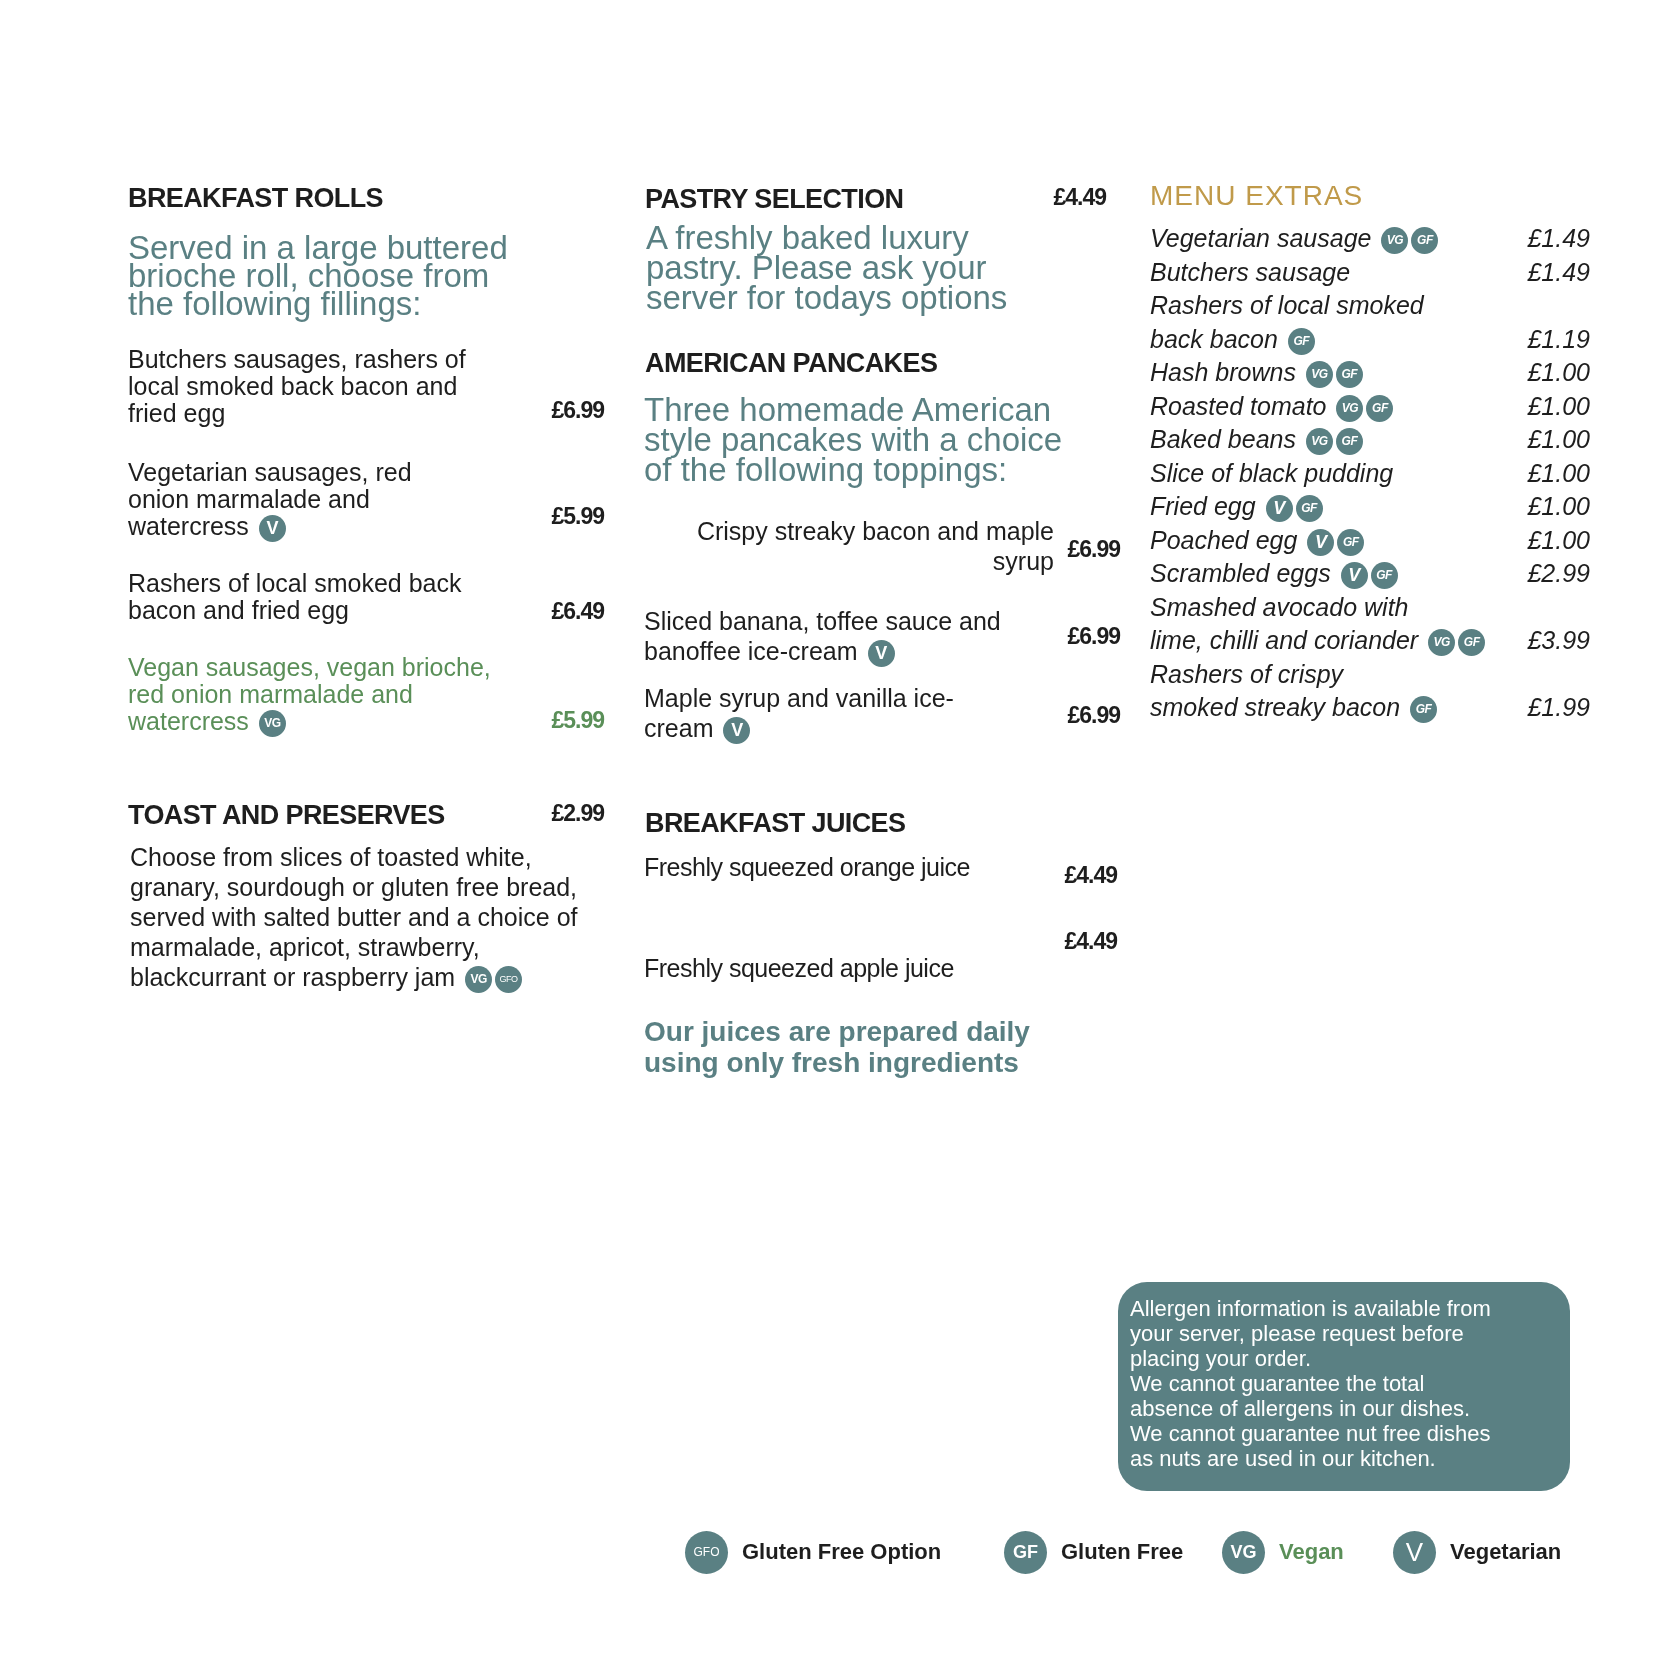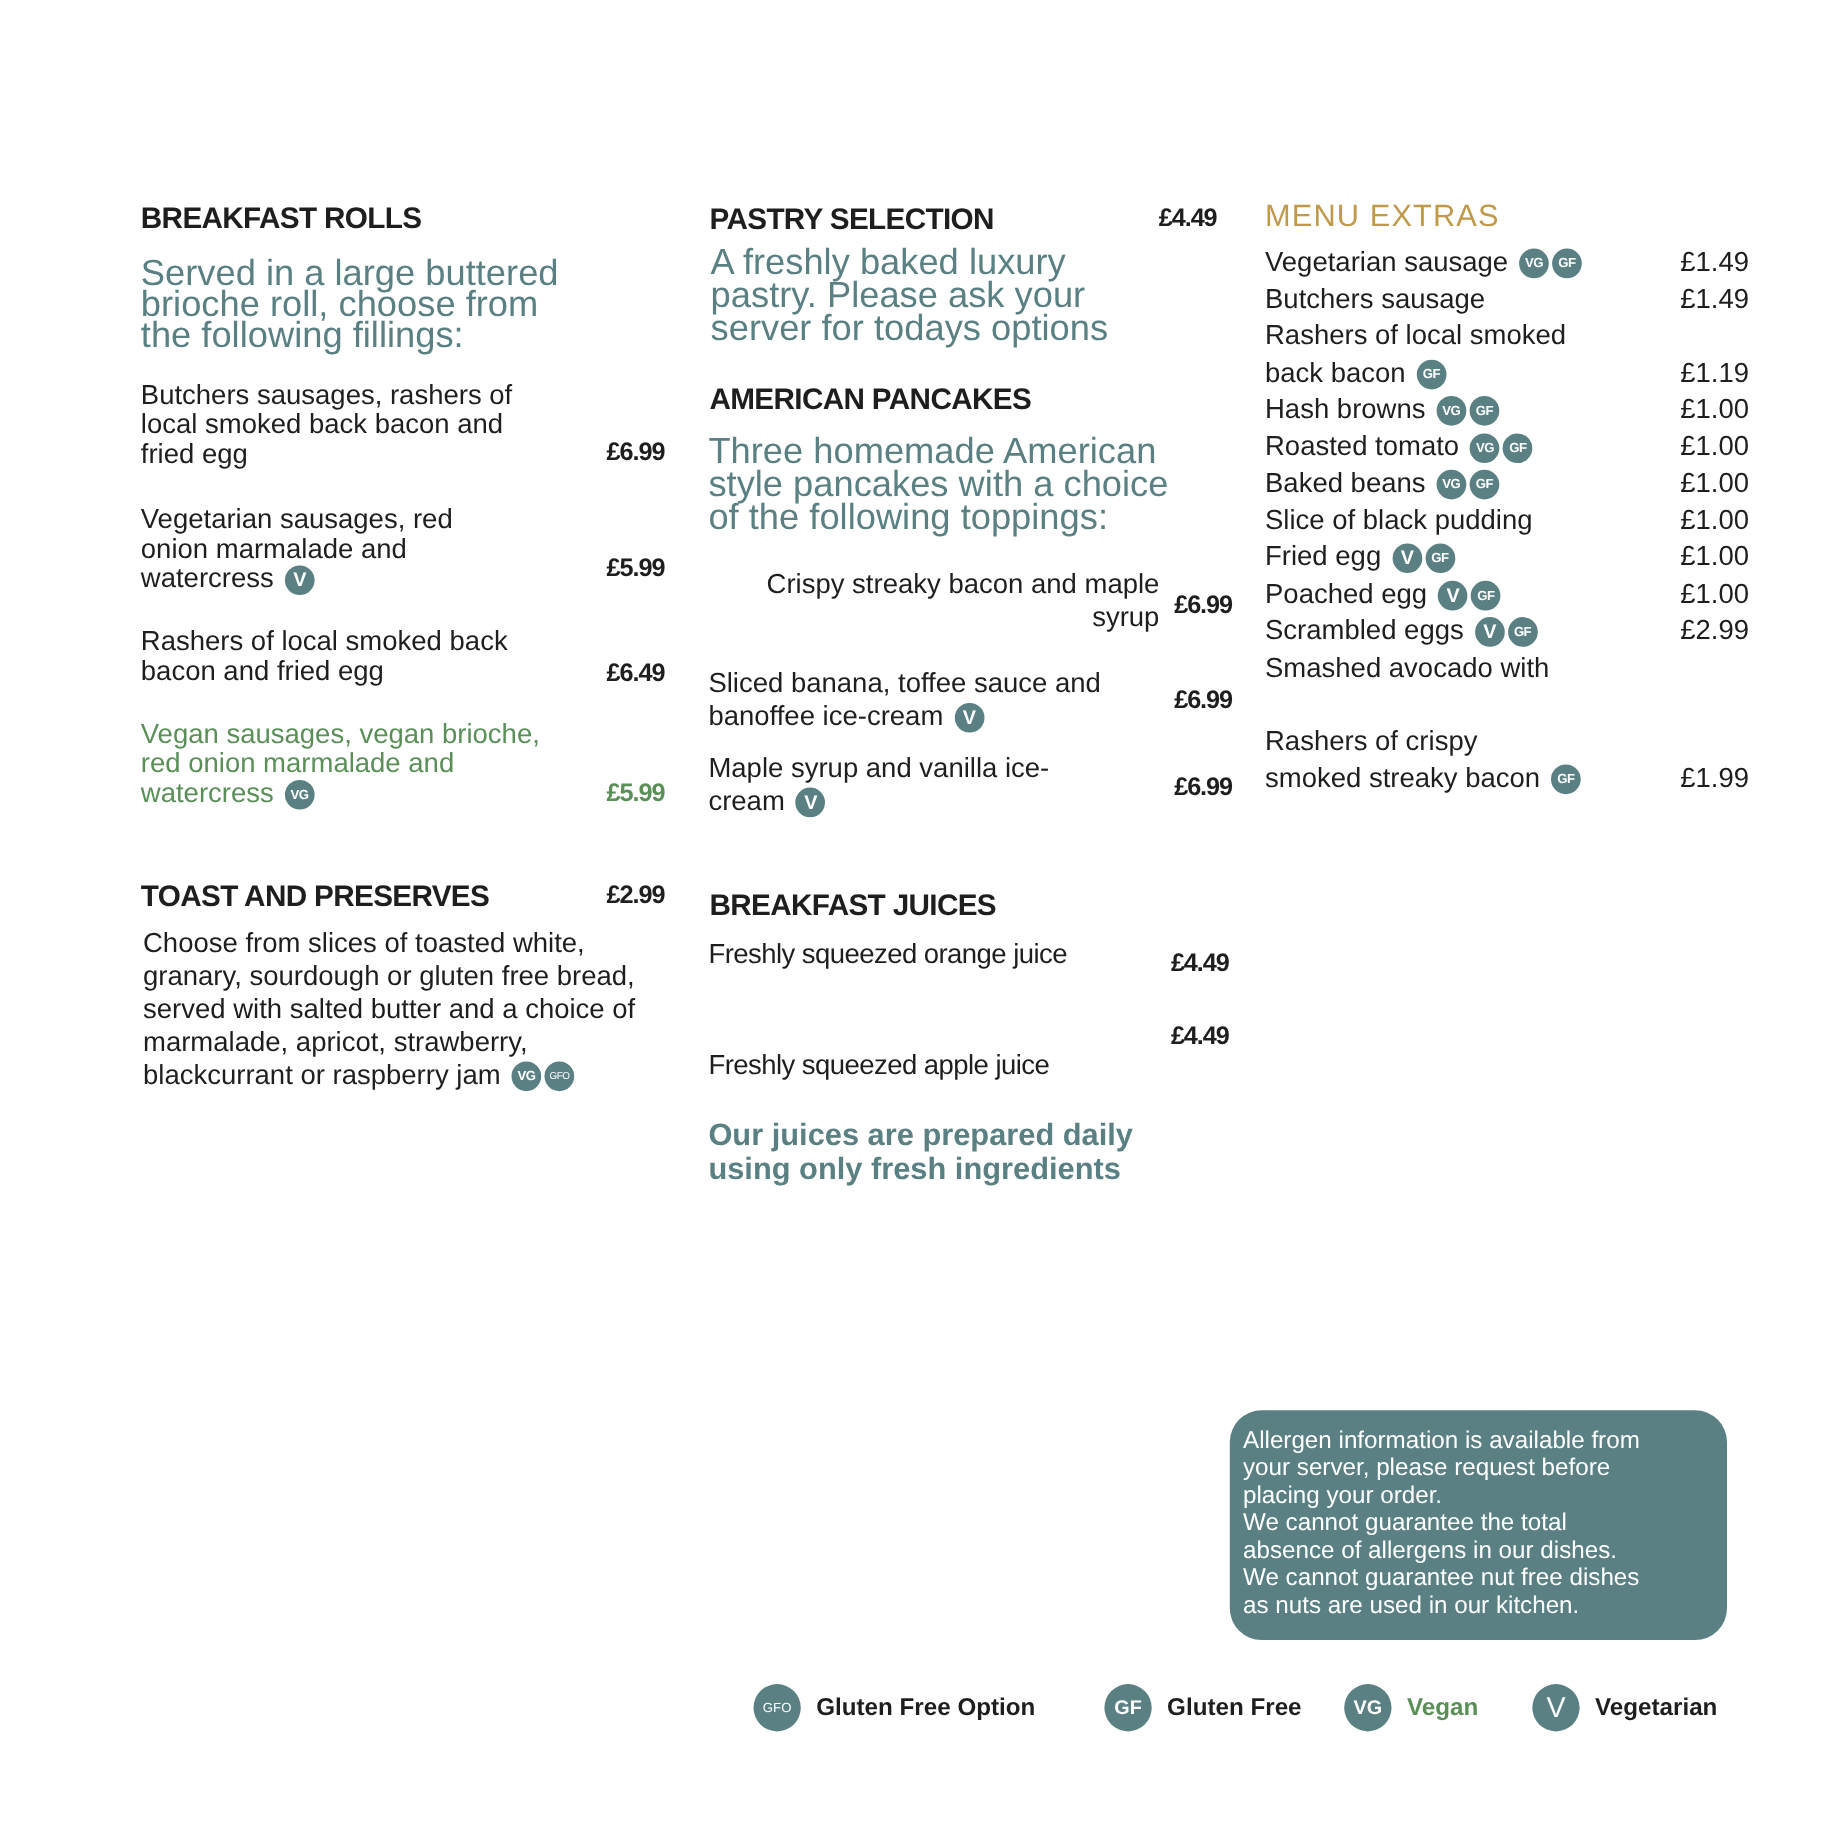--- a/index.html
+++ b/index.html
@@ -7,21 +7,21 @@
   .abs{position:absolute;}
   .h{font-weight:700;font-size:27px;letter-spacing:-0.6px;color:#1e1e1e;}
   .desc{color:#5a8083;font-size:33px;line-height:28px;}
   .item{font-size:25px;line-height:27px;color:#1e1e1e;}
   .price{font-weight:700;font-size:23px;letter-spacing:-1px;color:#1e1e1e;text-align:right;}
   .green{color:#5a8f58;}
   .badge{display:inline-block;width:27px;height:27px;border-radius:50%;background:#5a8083;color:#fff;font-size:12px;font-weight:700;text-align:center;line-height:27px;vertical-align:middle;margin-left:3px;letter-spacing:-0.5px;}
   .badge.v{font-size:18px;}
   .badge.gfo{font-size:9px;font-weight:400;}
   .extras-title{color:#c09a4a;font-size:28px;letter-spacing:1px;}
-  .extra-row{position:absolute;left:0;width:440px;font-size:25px;height:33px;line-height:33px;}
+  .extra-row{position:absolute;left:0;width:440px;font-size:25px;height:33px;line-height:33px;font-style:italic;}
   .extra-row .ep{position:absolute;right:0;top:0;}
   .allergen{position:absolute;left:1118px;top:1282px;width:452px;height:209px;background:#5a8083;color:#fff;font-size:22px;line-height:25px;padding:14px 12px;box-sizing:border-box;border-radius:29px;}
   .legend-item{position:absolute;top:1530px;height:44px;display:flex;align-items:center;}
   .lg-badge{width:43px;height:43px;border-radius:50%;background:#5a8083;color:#fff;display:flex;align-items:center;justify-content:center;font-weight:700;font-size:18px;margin-right:14px;}
   .lg-label{font-weight:700;font-size:22px;color:#1e1e1e;}
 </style>
 </head>
 <body>
 
 <div class="abs h" style="left:128px;top:183px;">BREAKFAST ROLLS</div>
@@ -73,20 +73,21 @@
   <div class="extra-row" style="top:67px;"><span>Rashers of local smoked</span></div>
   <div class="extra-row" style="top:101px;"><span>back bacon</span> <span class="badge">GF</span><span class="ep">£1.19</span></div>
   <div class="extra-row" style="top:134px;"><span>Hash browns</span> <span class="badge">VG</span><span class="badge">GF</span><span class="ep">£1.00</span></div>
   <div class="extra-row" style="top:168px;"><span>Roasted tomato</span> <span class="badge">VG</span><span class="badge">GF</span><span class="ep">£1.00</span></div>
   <div class="extra-row" style="top:201px;"><span>Baked beans</span> <span class="badge">VG</span><span class="badge">GF</span><span class="ep">£1.00</span></div>
   <div class="extra-row" style="top:235px;"><span>Slice of black pudding</span><span class="ep">£1.00</span></div>
   <div class="extra-row" style="top:268px;"><span>Fried egg</span> <span class="badge v">V</span><span class="badge">GF</span><span class="ep">£1.00</span></div>
   <div class="extra-row" style="top:302px;"><span>Poached egg</span> <span class="badge v">V</span><span class="badge">GF</span><span class="ep">£1.00</span></div>
   <div class="extra-row" style="top:335px;"><span>Scrambled eggs</span> <span class="badge v">V</span><span class="badge">GF</span><span class="ep">£2.99</span></div>
   <div class="extra-row" style="top:369px;"><span>Smashed avocado with</span></div>
+  <div class="extra-row" style="top:402px;"><span>lime, chilli and coriander</span> <span class="badge">VG</span><span class="badge">GF</span><span class="ep">£3.99</span></div>
   <div class="extra-row" style="top:436px;"><span>Rashers of crispy</span></div>
   <div class="extra-row" style="top:469px;"><span>smoked streaky bacon</span> <span class="badge">GF</span><span class="ep">£1.99</span></div>
 </div>
 
 <div class="allergen">
   <div>Allergen information is available from</div>
   <div>your server, please request before</div>
   <div>placing your order.</div>
   <div>We cannot guarantee the total</div>
   <div>absence of allergens in our dishes.</div>

